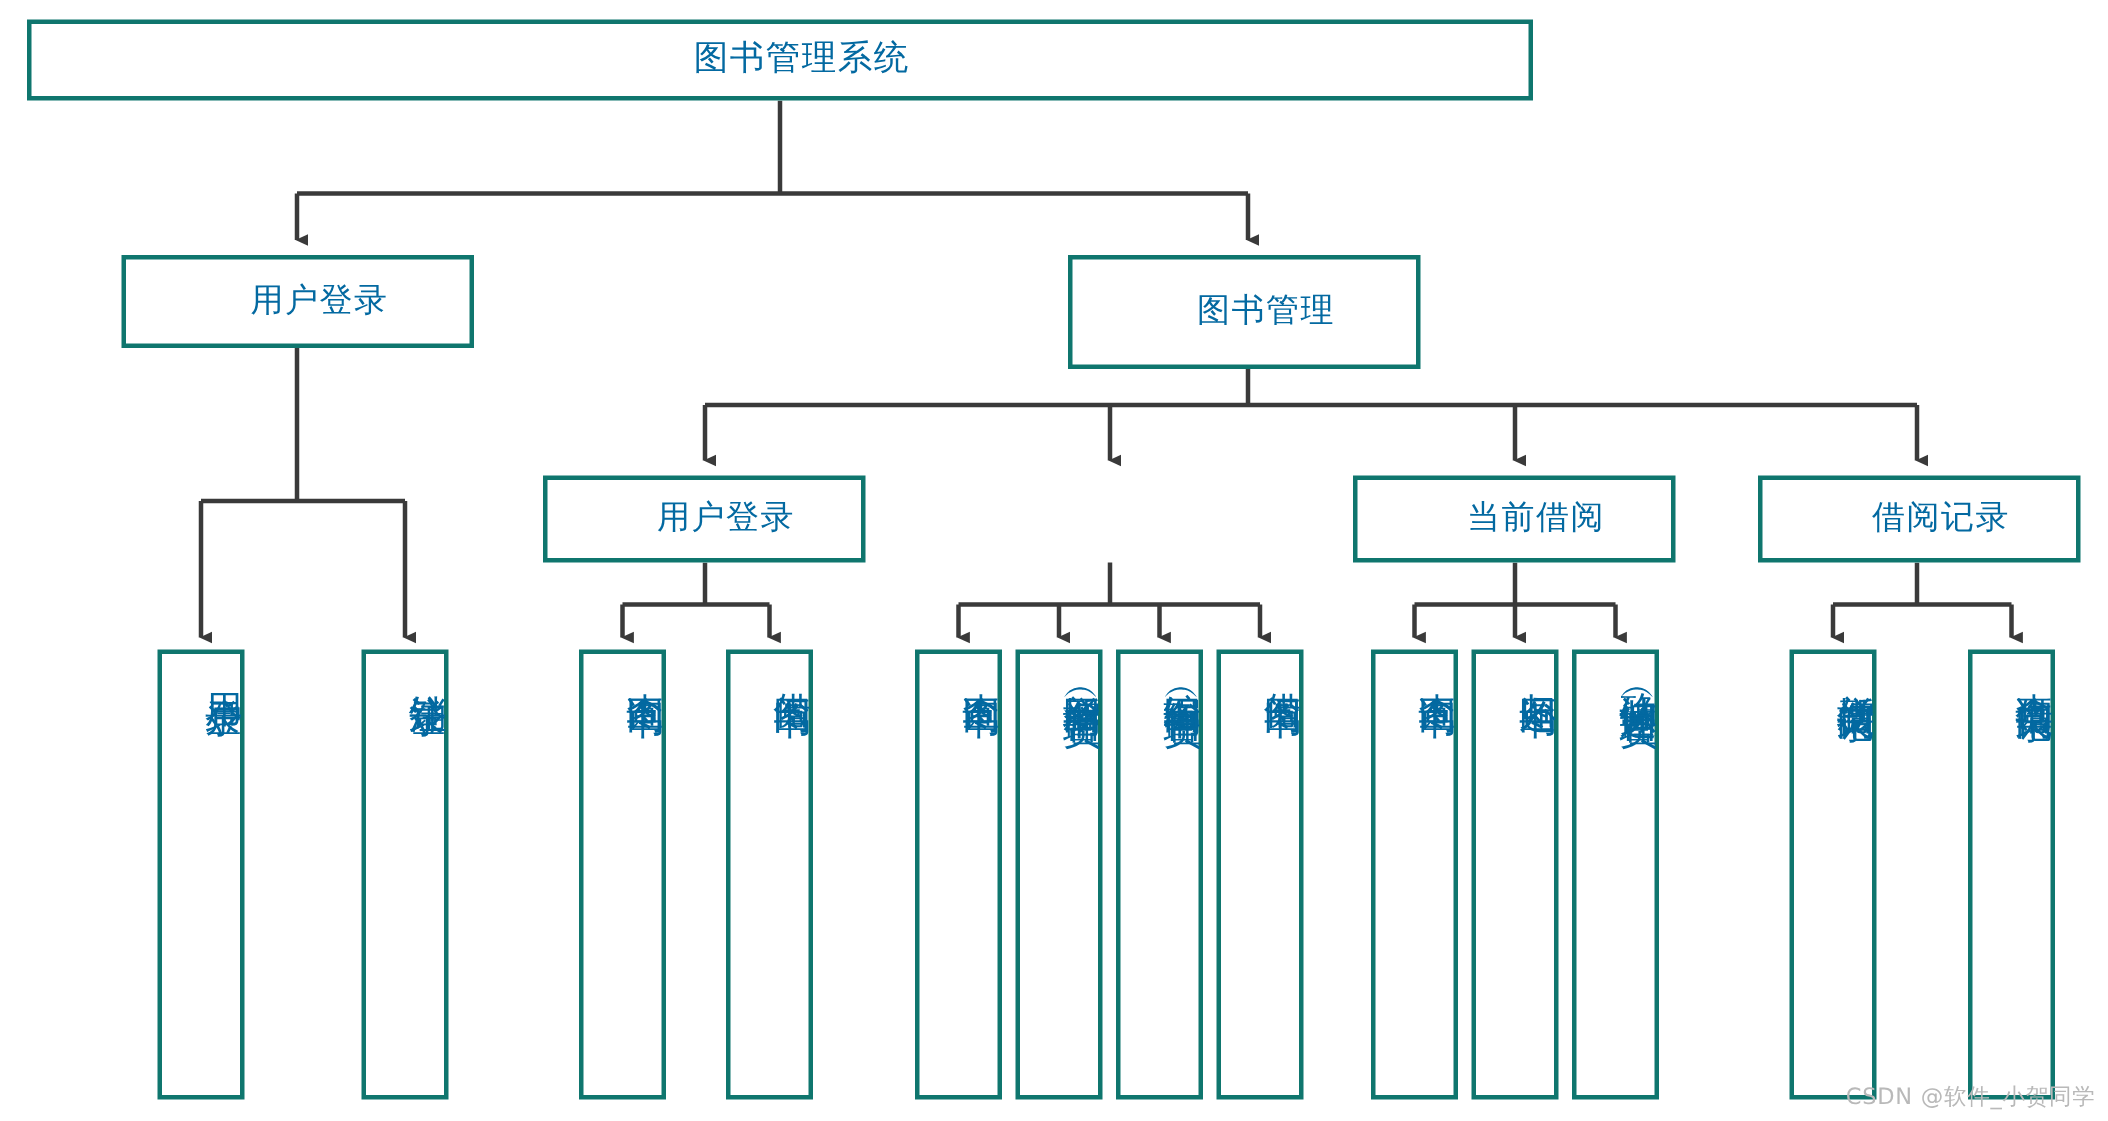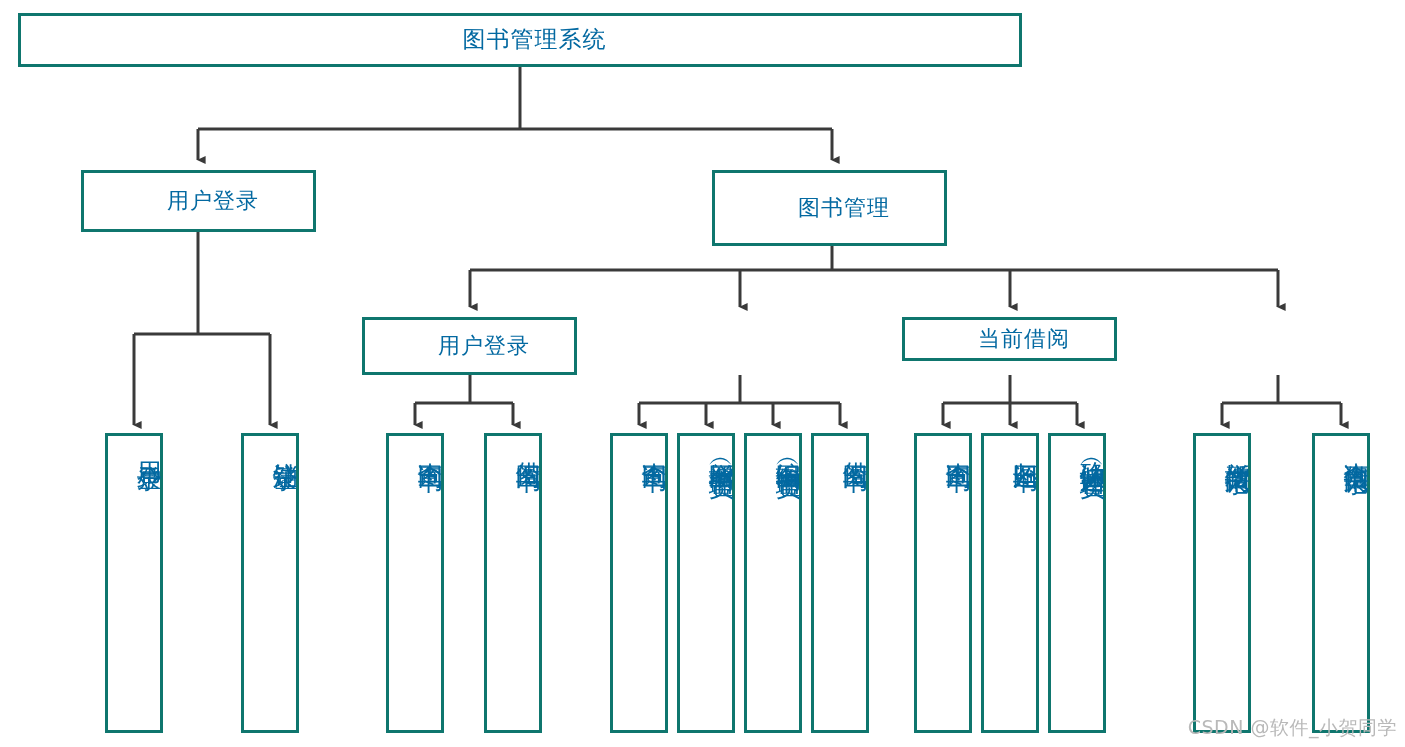--- a/index.html
+++ b/index.html
@@ -59,21 +59,21 @@
     text-orientation: upright;
     font-size: 25px;
     line-height: 1.05;
     letter-spacing: 2px;
     white-space: nowrap;
   }
   .watermark {
     position: absolute;
     right: 8px;
     bottom: 6px;
-    font-size: 19px;
+    font-size: 15px;
     color: #b9b9b9;
     letter-spacing: 0.5px;
     white-space: nowrap;
   }
 </style>
 </head>
 <body>
 
 <div id="canvas">
 
@@ -134,22 +134,25 @@
   <div class="node h-node" style="left:81px; top:170px; width:235px; height:62px;">
     <span class="node-label">用户登录</span>
   </div>
   <div class="node h-node" style="left:712px; top:170px; width:235px; height:76px;">
     <span class="node-label">图书管理</span>
   </div>
 
   <div class="node h-node" style="left:362px; top:317px; width:215px; height:58px;">
     <span class="node-label">用户登录</span>
   </div>
-  <div class="node h-node" style="left:902px; top:317px; width:215px; height:44px;">
+  <div class="node h-node" style="left:902px; top:317px; width:215px; height:58px;">
     <span class="node-label">当前借阅</span>
+  </div>
+  <div class="node h-node" style="left:1172px; top:317px; width:215px; height:58px;">
+    <span class="node-label">借阅记录</span>
   </div>
 
   <div class="node v-node" style="left:105px; top:433px; width:58px; height:300px;">
     <span class="node-label">用户登录</span>
   </div>
   <div class="node v-node" style="left:241px; top:433px; width:58px; height:300px;">
     <span class="node-label">注销登录</span>
   </div>
 
   <div class="node v-node" style="left:386px; top:433px; width:58px; height:300px;">

